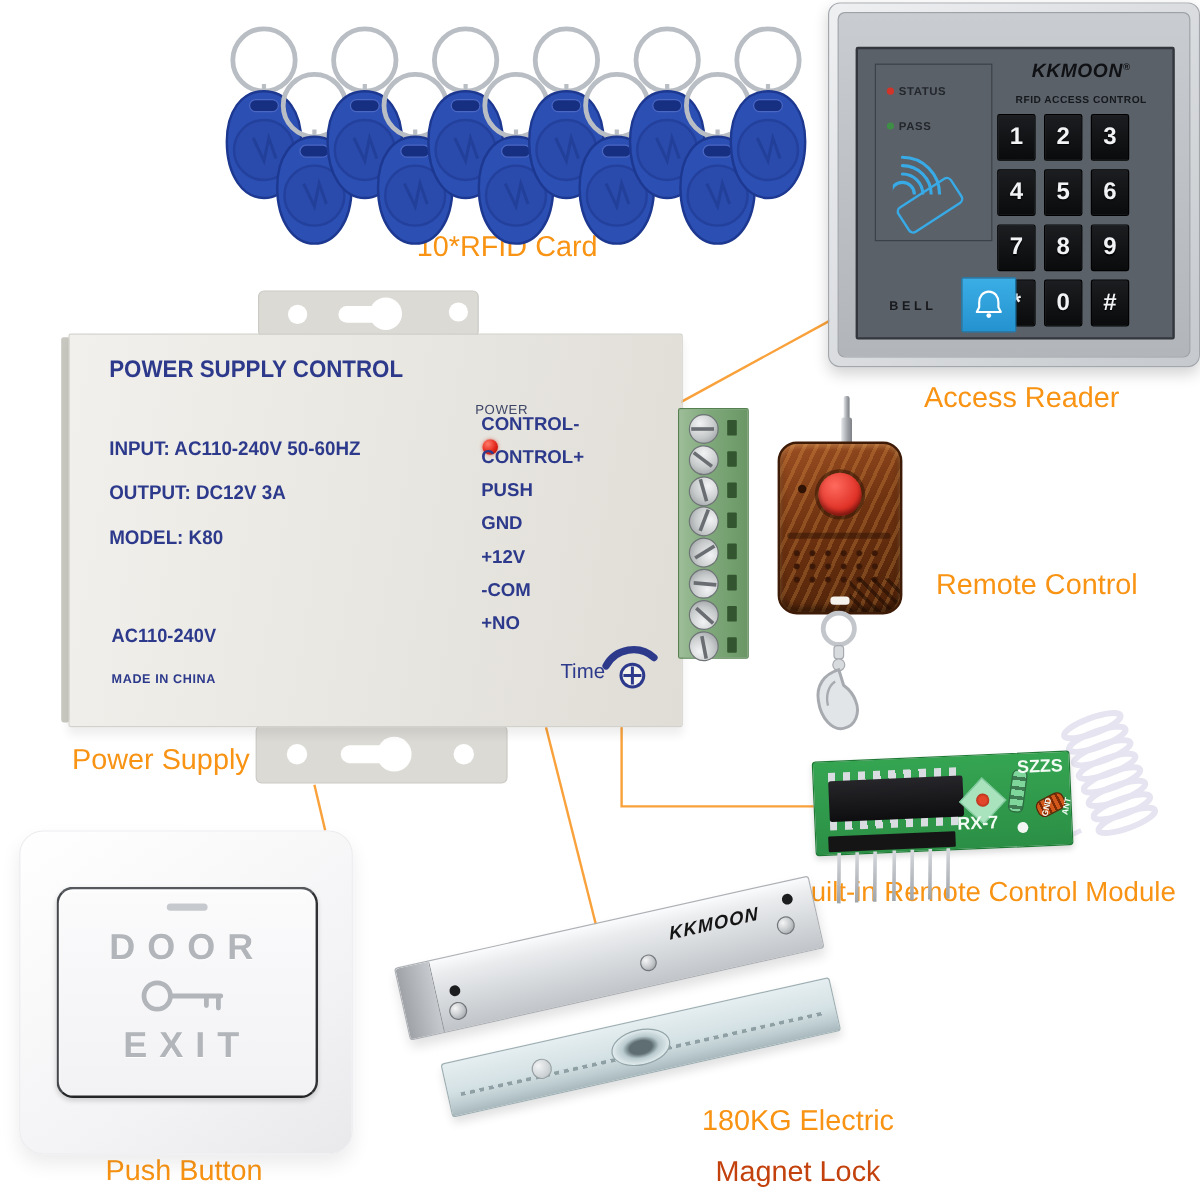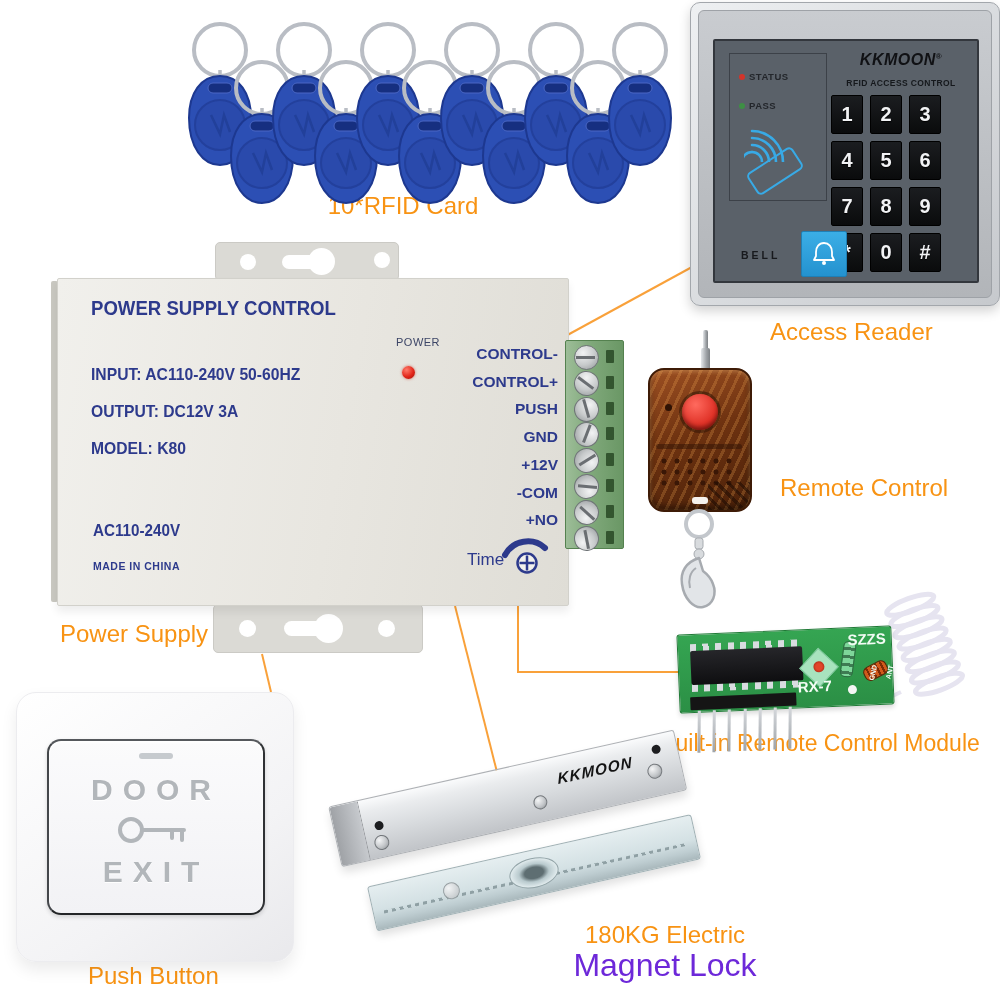--- a/index.html
+++ b/index.html
@@ -54,21 +54,21 @@
   #psu-title{left:33px;top:18px;font-size:20px;font-weight:bold;transform:scaleX(.93);}
   #psu-l1{left:33px;top:86px;font-size:16.5px;font-weight:bold;transform:scaleX(.95);}
   #psu-l2{left:33px;top:123px;font-size:16.5px;font-weight:bold;transform:scaleX(.95);}
   #psu-l3{left:33px;top:160px;font-size:16.5px;font-weight:bold;transform:scaleX(.95);}
   #psu-l4{left:35px;top:243px;font-size:16px;font-weight:bold;transform:scaleX(.95);}
   #psu-l5{left:35px;top:281px;font-size:10.5px;font-weight:bold;letter-spacing:.5px;}
   #psu-powerlbl{left:338px;top:57px;font-size:11px;color:#3C4566;letter-spacing:.5px;}
   #psu-led{position:absolute;left:344px;top:87px;width:13px;height:13px;border-radius:50%;
            background:radial-gradient(circle at 35% 30%,#FF7A6A,#E2261A 55%,#9E0B04);
            box-shadow:0 0 3px rgba(200,30,10,.6);}
-  #terms{position:absolute;left:343px;top:61px;width:157px;text-align:right;}
+  #terms{position:absolute;left:343px;top:61px;width:157px;}
   .term{font-size:15.5px;font-weight:bold;line-height:27.7px;}
   #psu-time{left:409px;top:271px;font-size:17px;}
   #tblock{left:565px;top:340px;width:57px;height:207px;border-radius:2px;border:1px solid #54814F;
           background:linear-gradient(90deg,#9DBD98 0%,#7FA87A 45%,#6A9765 100%);}
   .tscrew{position:absolute;left:8px;width:23px;height:23px;border-radius:50%;border:1px solid #6F7477;
           background:radial-gradient(circle at 35% 30%,#F2F3F4,#C7CACB 55%,#8F9396);}
   .tscrew::after{content:"";position:absolute;left:1px;top:10px;width:19px;height:3px;background:#6A6E72;}
   .tslot{position:absolute;left:40px;width:8px;height:13px;background:#33552F;border-radius:1px;}
   
   #remote{left:645px;top:328px;width:110px;height:300px;}
@@ -246,21 +246,21 @@
         </svg></div>
       <div class="fob" style="left: 598px; top: 20px;"><svg width="84" height="160" viewBox="0 0 84 160">
           <circle cx="42" cy="30" r="26" fill="none" stroke="#B9BDC4" stroke-width="4"></circle>
           <path d="M42,50 L42,66" stroke="#B9BDC4" stroke-width="3.5"></path>
           <path d="M42,56 C23,56 11,73 11,98 C11,127 25,145 42,145 C59,145 73,127 73,98 C73,73 61,56 42,56 Z" fill="#2C4FB4" stroke="#1D3890" stroke-width="2"></path>
           <rect x="30" y="63" width="24" height="10" rx="5" fill="#162F80" stroke="#4A67C4" stroke-width="1"></rect>
           <circle cx="42" cy="105" r="25" fill="#2A4AAC" stroke="#23409C" stroke-width="2"></circle>
           <path d="M33,95 L42,114 L46,95 L52,112" fill="none" stroke="#22409A" stroke-width="2.5"></path>
         </svg></div>
     </div>
-  <div class="olabel center" style="left:308px;top:192px;width:190px;">10*RFID Card</div>
+  <div class="olabel center" style="left:308px;top:192px;width:190px;text-align:right;">10*RFID Card</div>
 
   <div id="reader" class="abs comp">
     <div class="r-mid"></div>
     <div class="r-face">
       <div class="r-panel">
         <div class="led-row" style="top:17px;">
           <span class="led-dot" style="background:#D2342A;"></span><span>STATUS</span>
         </div>
         <div class="led-row" style="top:46px;">
           <span class="led-dot" style="background:#3E8F45;"></span><span>PASS</span>
@@ -446,16 +446,16 @@
     <div class="ldot" style="left:327px;top:10px;width:9px;height:9px;"></div>
     <div class="ldot" style="left:40px;top:24px;width:9px;height:9px;"></div>
     <div class="lscrew" style="left:36px;top:38px;width:13px;height:13px;z-index:3;"></div>
   </div>
   <div id="lock-plate" class="abs comp">
     <div id="lp-hole"></div>
     <div id="lp-pin"></div>
   </div>
   <div class="abs" style="left:565px;top:920px;width:200px;z-index:2;">
     <div class="center" style="color:#F89313;font-size:24px;line-height:30px;">180KG Electric</div>
-    <div class="center" style="color:#6d28d9;font-size:32px;line-height:30px;">Magnet Lock</div>
+    <div class="center" style="color:#c2410c;font-size:24px;line-height:30px;margin-top:12px;">Magnet Lock</div>
   </div>
 
 </div>
 
 </body></html>

